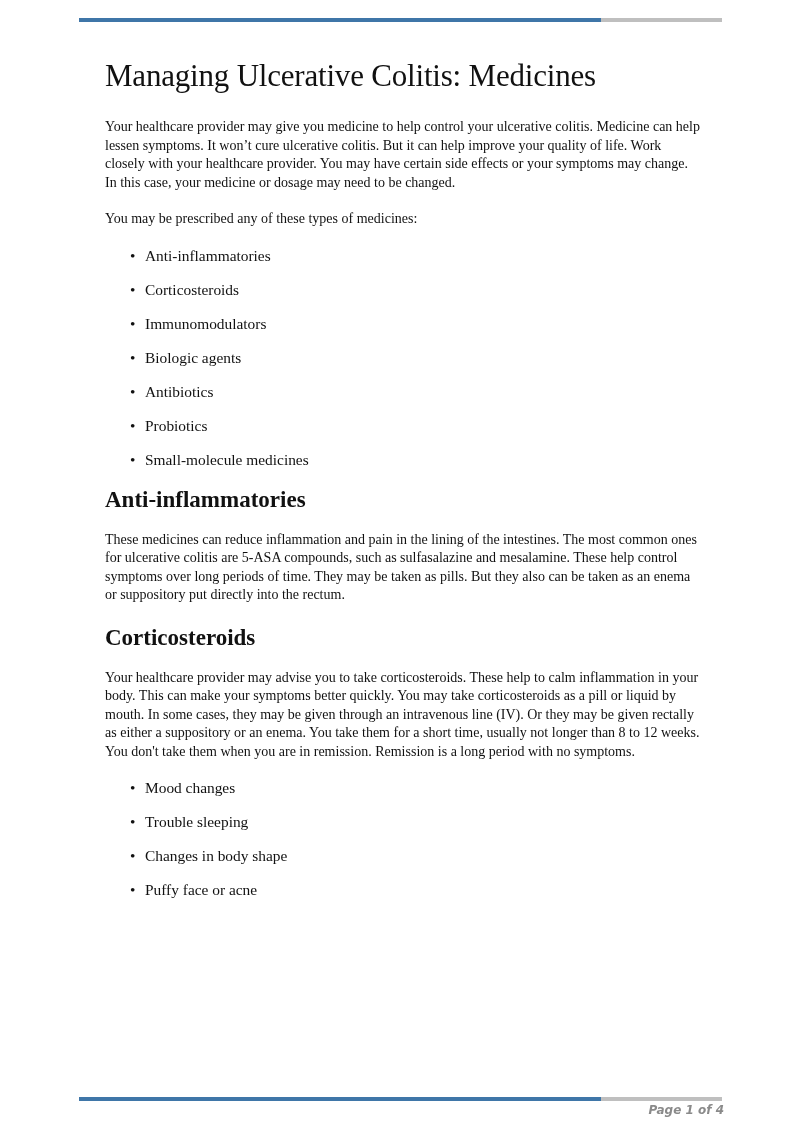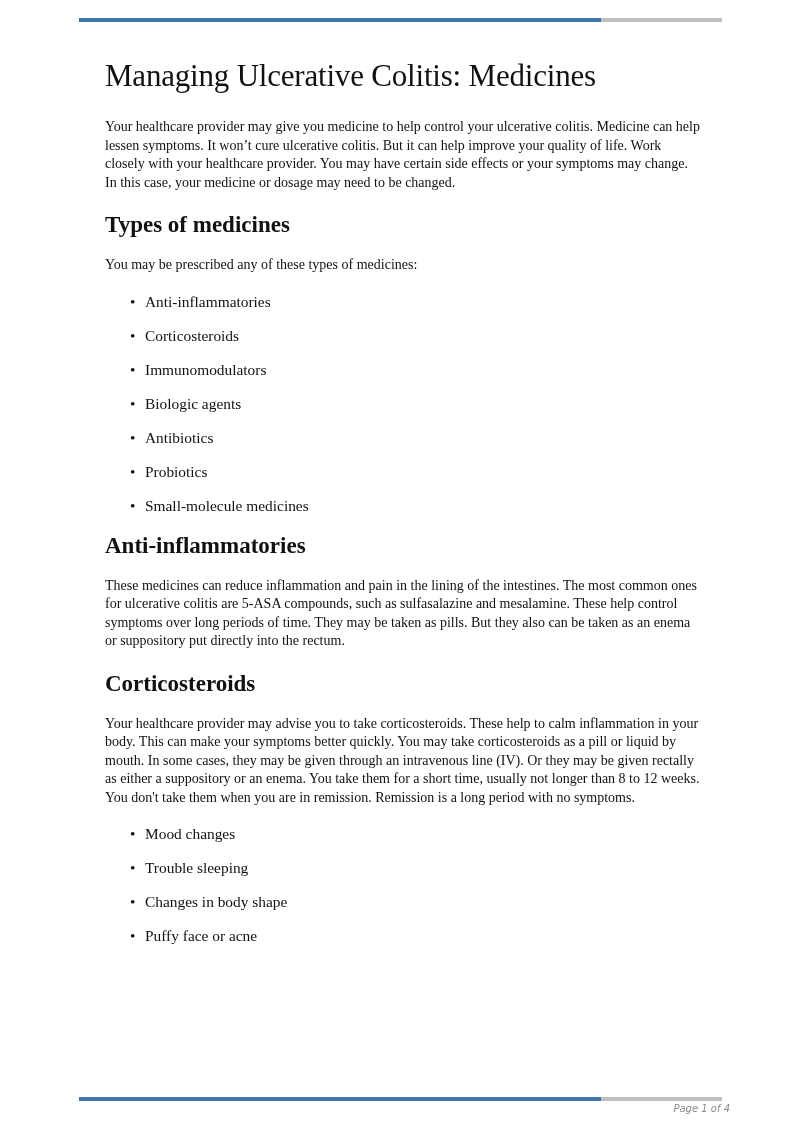--- a/index.html
+++ b/index.html
@@ -9,34 +9,33 @@
   .content { position: absolute; left: 105px; top: 56px; width: 600px; }
   h1 { font-size: 31px; font-weight: normal; margin: 0 0 22px 0; line-height: 40px; letter-spacing: -0.2px; }
   h2 { font-size: 23px; font-weight: bold; margin: 0 0 16px 0; line-height: 30px; }
   p { font-size: 14px; line-height: 18.5px; margin: 0 4px 18px 0; }
   ul { margin: 0 0 14px 0; padding: 0 0 0 40px; list-style: none; }
   li { font-size: 15.4px; line-height: 18.5px; margin: 0 0 15.5px 0; position: relative; }
   li .bullet { position: absolute; left: -15px; top: 0; }
   .footbar { position: absolute; left: 79px; top: 1097px; width: 643px; height: 4px; background: #bfbfbf; }
   .footbar .fill { position: absolute; left: 0; top: 0; height: 4px; width: 522px; background: #3f76a8; }
   .foot-left { position: absolute; left: 80px; top: 1165px; font-family: "DejaVu Sans", sans-serif; font-style: italic; font-size: 10px; color: #8a8a8a; }
-  .foot-right { position: absolute; right: 70px; top: 1103px; font-family: "DejaVu Sans", sans-serif; font-style: italic; font-size: 10px; color: #8a8a8a; }
+  .foot-right { position: absolute; right: 76px; top: 1103px; font-family: "DejaVu Sans", sans-serif; font-style: italic; font-size: 12px; color: #8a8a8a; font-weight: bold; }
 </style>
 </head>
 <body>
 
 <div class="topbar" style="background: rgb(191, 191, 191);">
   <div class="fill" style="background: rgb(63, 118, 168); width: 81.2%;"></div>
 </div>
 
 <div class="content">
   <h1>Managing Ulcerative Colitis: Medicines</h1>
   <p>Your healthcare provider may give you medicine to help control your ulcerative colitis. Medicine can help lessen symptoms. It won’t cure ulcerative colitis. But it can help improve your quality of life. Work closely with your healthcare provider. You may have certain side effects or your symptoms may change. In this case, your medicine or dosage may need to be changed.</p>
 
-  <h2>Types of medicines</h2>
   <p>You may be prescribed any of these types of medicines:</p>
   <ul>
     <li><span class="bullet">•</span><span>Anti-inflammatories</span></li>
     <li><span class="bullet">•</span><span>Corticosteroids</span></li>
     <li><span class="bullet">•</span><span>Immunomodulators</span></li>
     <li><span class="bullet">•</span><span>Biologic agents</span></li>
     <li><span class="bullet">•</span><span>Antibiotics</span></li>
     <li><span class="bullet">•</span><span>Probiotics</span></li>
     <li><span class="bullet">•</span><span>Small-molecule medicines</span></li>
   </ul>

